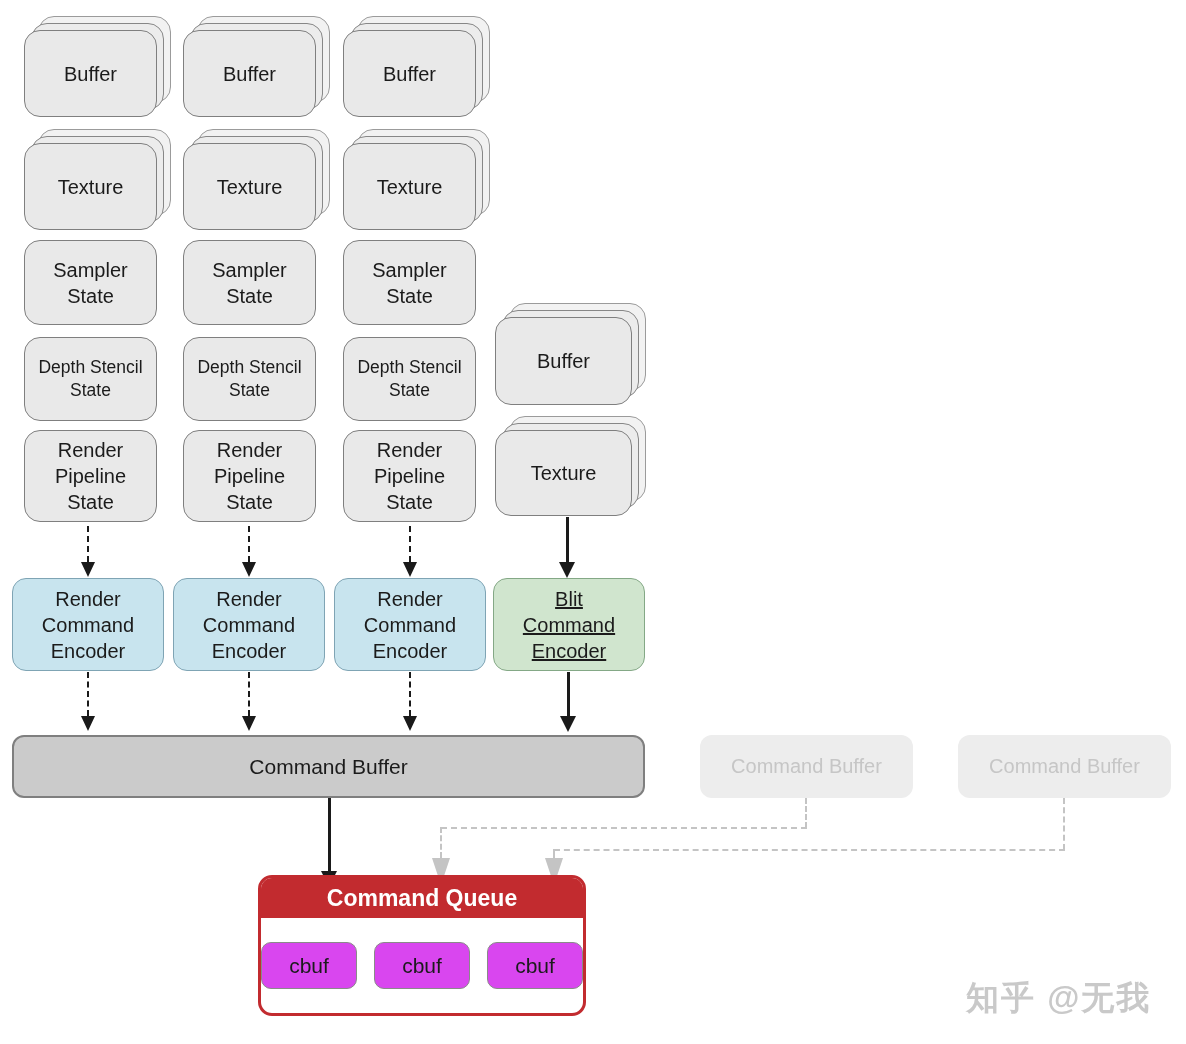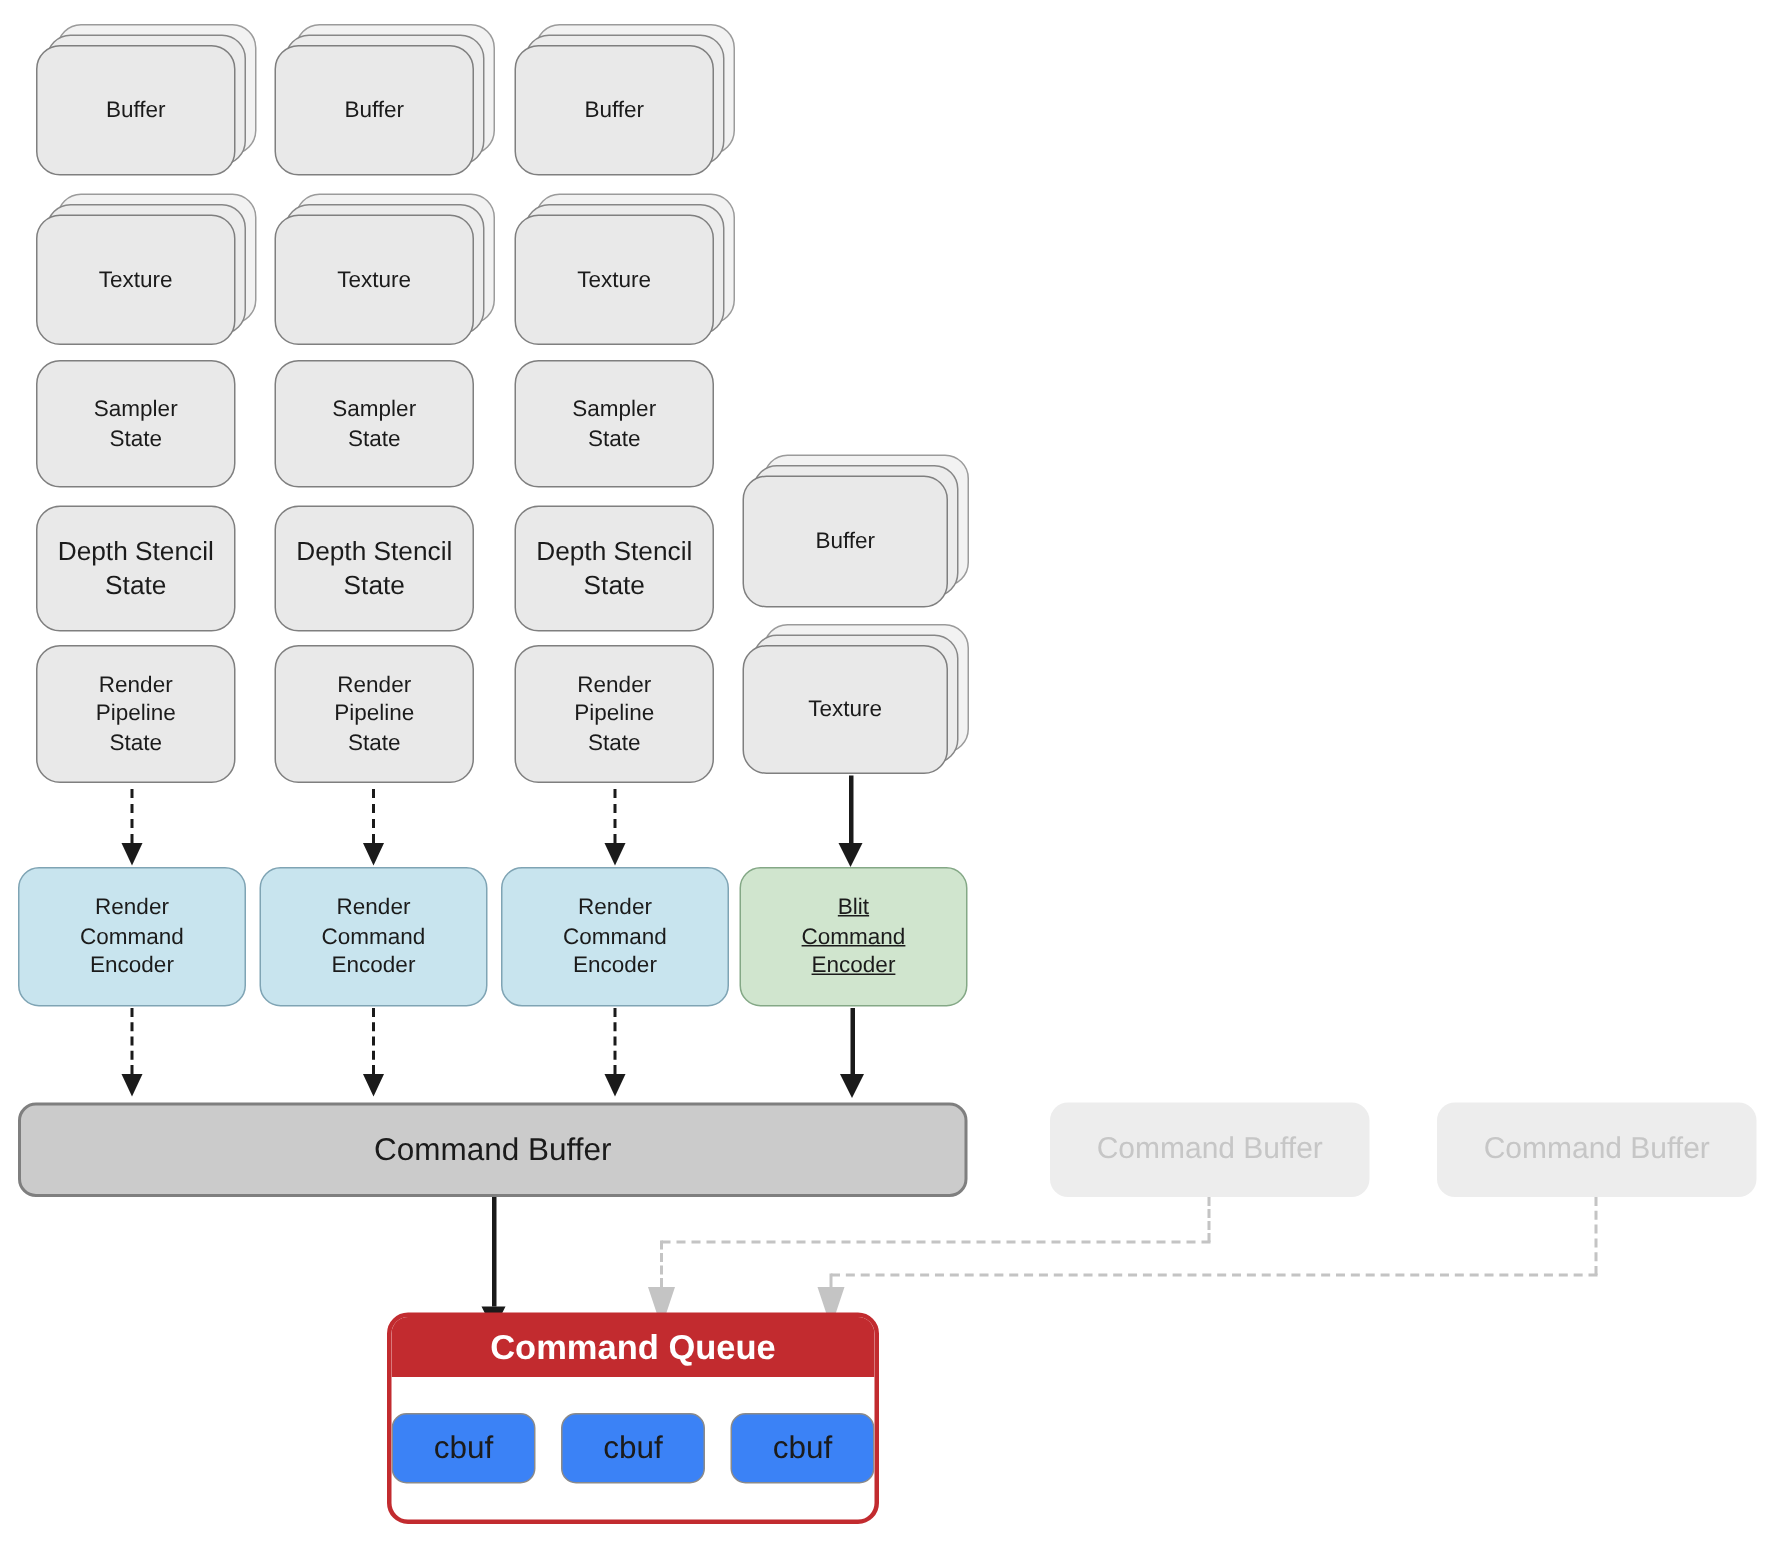--- a/index.html
+++ b/index.html
@@ -9,21 +9,21 @@
   }
   
   .stack{position:absolute;}
   .layer{position:absolute;width:100%;height:100%;border-radius:16px;
          background:#ececec;border:1.5px solid #8d8d8d;box-sizing:border-box;}
   .layer.l1{left:7px;top:-7px;background:#ececec;border-color:#878787;}
   .layer.l2{left:14px;top:-14px;background:#f2f2f2;border-color:#9b9b9b;}
   .card{position:absolute;background:#e9e9e9;border:1.5px solid #7f7f7f;border-radius:16px;
         box-sizing:border-box;display:flex;align-items:center;justify-content:center;}
   .card.front{left:0;top:0;width:100%;height:100%;}
-  .card span, .enc span{white-space:pre-line;text-align:center;font-size:15px;line-height:1.3;color:#1b1b1b;}
+  .card span, .enc span{white-space:pre-line;text-align:center;font-size:20px;line-height:1.3;color:#1b1b1b;}
   .card span.small{font-size:17.5px;}
   
   .enc{position:absolute;border-radius:14px;box-sizing:border-box;
        display:flex;align-items:center;justify-content:center;}
   .enc.render{background:#c8e4ee;border:1.5px solid #7fa4b4;}
   .enc.blit{background:#d0e5ce;border:1.5px solid #84a886;text-decoration:underline;}
   
   .cbbar{position:absolute;background:#cbcbcb;border:2px solid #7f7f7f;border-radius:12px;
          box-sizing:border-box;display:flex;align-items:center;justify-content:center;}
   .cbbar span{font-size:21px;color:#1b1b1b;}
@@ -40,21 +40,21 @@
   .gh{position:absolute;height:0;border-top:2.5px dashed #c4c4c4;}
   .gah{position:absolute;width:0;height:0;border-left:9px solid transparent;
        border-right:9px solid transparent;border-top:27px solid #c4c4c4;}
   
   .queue{position:absolute;background:#ffffff;border:3px solid #c22b2f;border-radius:14px;
          box-sizing:border-box;overflow:hidden;}
   .queue-header{position:absolute;left:0;top:0;right:0;height:40px;background:#c22b2f;
                 display:flex;align-items:center;justify-content:center;}
   .queue-header span{color:#ffffff;font-weight:bold;font-size:23px;}
   .queue-body{position:absolute;left:0;right:0;top:64px;display:flex;justify-content:center;gap:17px;}
-  .cbuf{width:97px;height:47px;background:#3b82f6;border:1.5px solid #8a8a8a;border-radius:10px;
+  .cbuf{width:97px;height:47px;background:#d946ef;border:1.5px solid #8a8a8a;border-radius:10px;
         box-sizing:border-box;display:flex;align-items:center;justify-content:center;}
   .cbuf span{font-size:21px;color:#1b1b1b;}
   
   .watermark{position:absolute;font-size:33px;font-weight:bold;color:#c9c9c9;
              text-shadow:2px 2px 0 #ffffff;letter-spacing:2px;}
 </style>
 </head>
 <body>
 
 <div id="canvas">
@@ -230,14 +230,15 @@
         </div>
       <div class="cbuf">
           <span>cbuf</span>
         </div>
       <div class="cbuf">
           <span>cbuf</span>
         </div>
     </div>
   </div>
 
+  <div class="watermark" style="left:966px;top:976px;">知乎 @无我</div>
 
 </div>
 
 </body></html>

